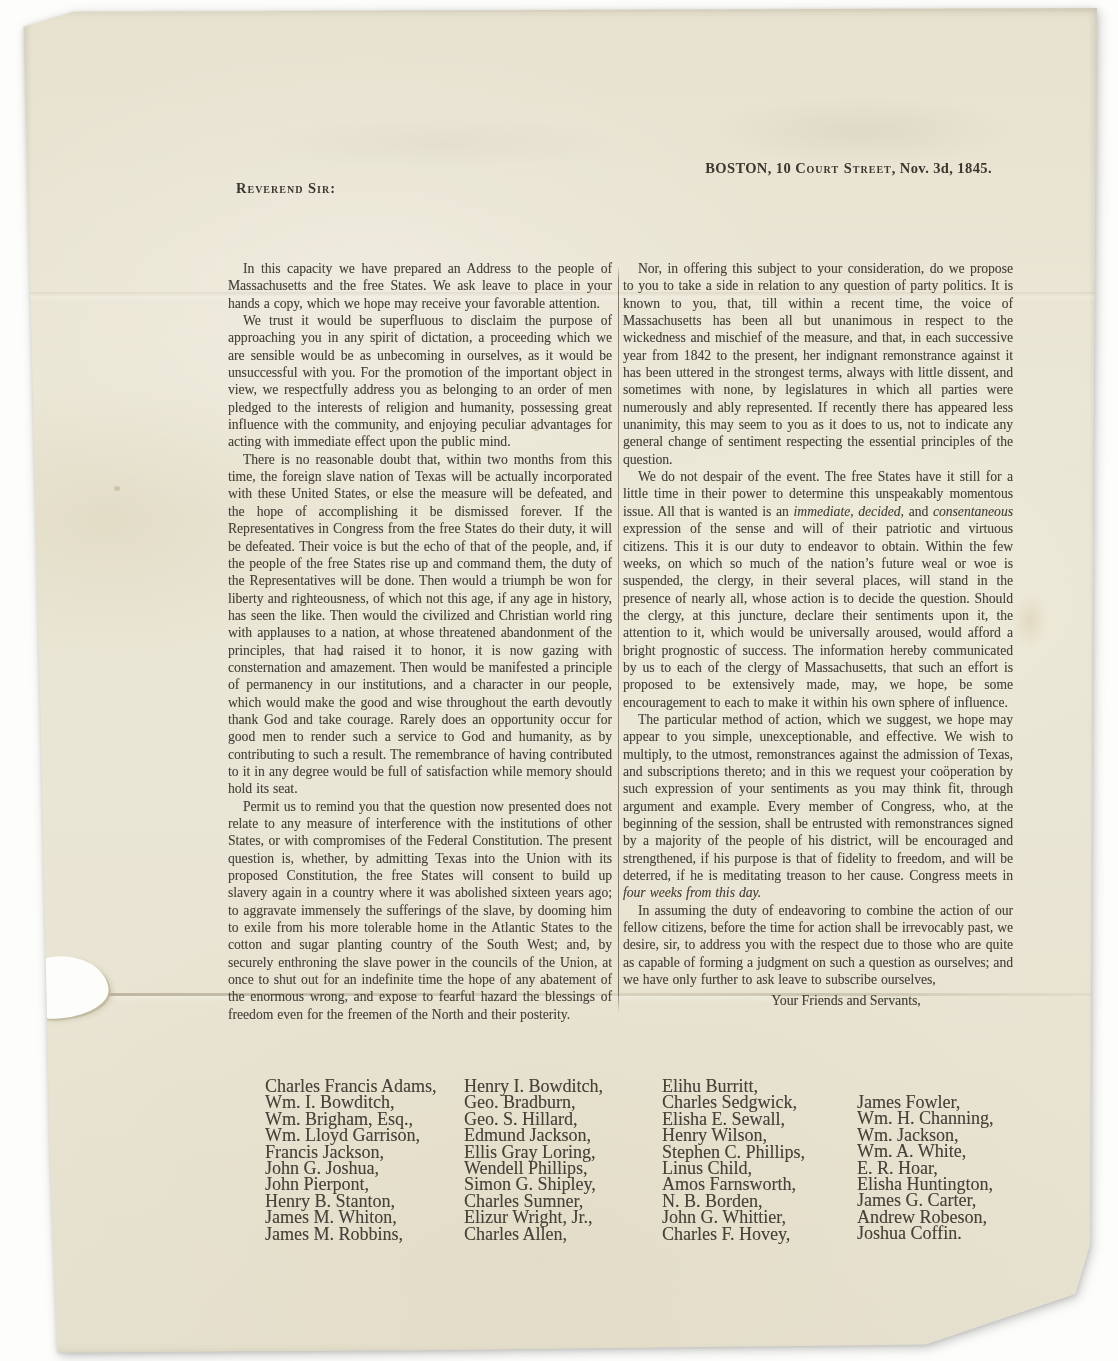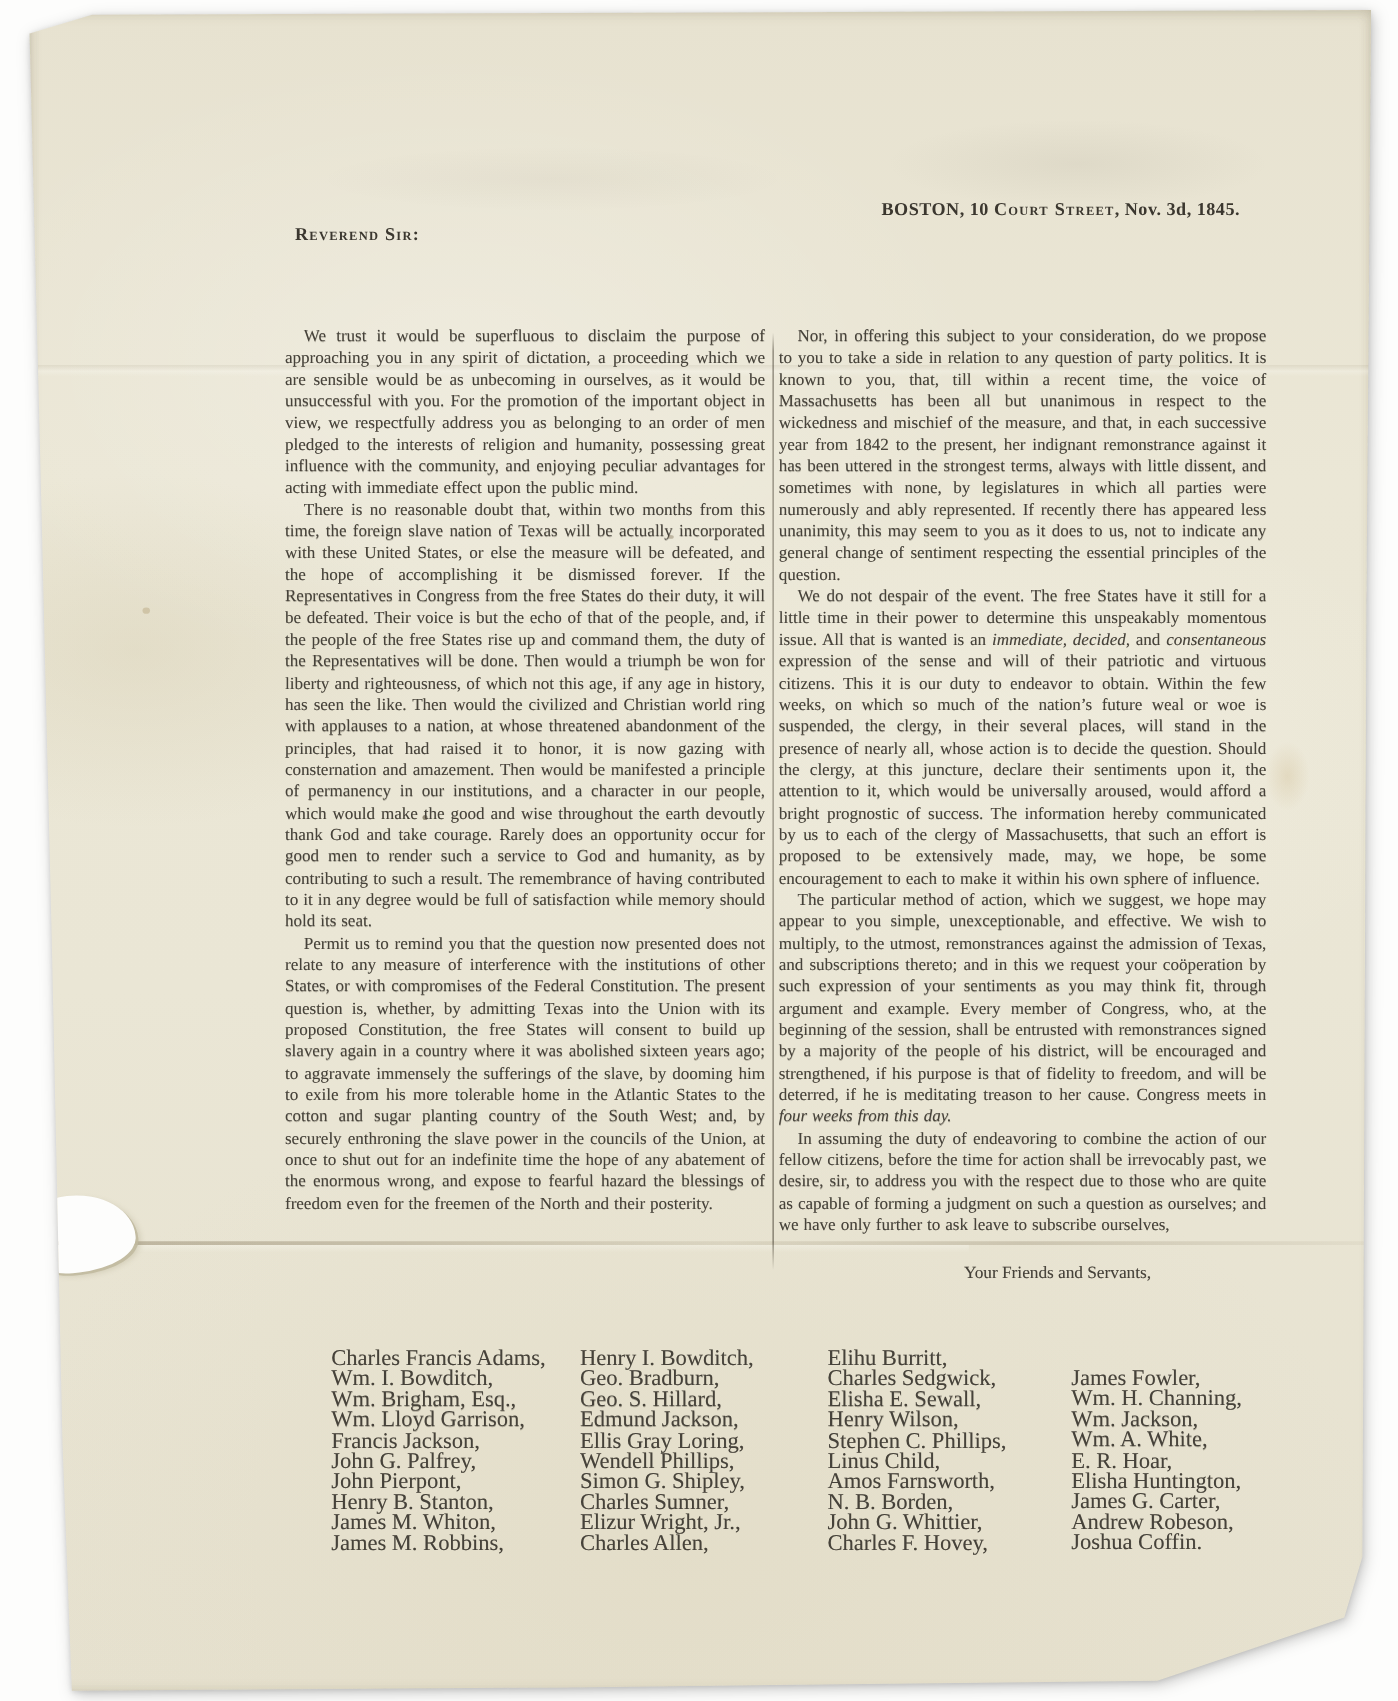--- a/index.html
+++ b/index.html
@@ -29,21 +29,21 @@
   .intro{position:absolute;top:195px;left:178px;width:818px;font-size:13.6px;
          line-height:17.6px;text-align:justify;text-indent:86px;margin:0;}
   .columns{position:absolute;top:252px;left:206px;width:786px;display:flex;align-items:stretch;}
   .col-left{width:384px;}
   .col-right{width:390px;}
   .col-rule{width:1px;margin:6px 4px 10px 6px;
     background:linear-gradient(180deg,transparent,rgba(70,63,50,0.65) 2%,rgba(70,63,50,0.5) 40%,
                rgba(70,63,50,0.65) 75%,rgba(70,63,50,0.7) 97%,transparent);}
   .para{margin:0;font-size:13.6px;line-height:17.35px;text-align:justify;
         text-indent:15px;word-spacing:0.6px;}
-  .closing{margin-top:22px;padding-left:56px;text-align:center;font-size:13.8px;}
+  .closing{margin-top:5px;padding-left:56px;text-align:center;font-size:13.8px;}
   .signatures{position:absolute;top:1070px;left:0;width:100%;height:200px;}
   .sig-col{position:absolute;top:0;font-size:18px;line-height:16.4px;}
   .sig-col-1{left:243px;} .sig-col-2{left:442px;} .sig-col-3{left:640px;}
   .sig-col-4{left:835px;padding-top:16px;}
   .name{white-space:nowrap;}
   
   .crease-upper{position:absolute;left:0;top:284px;width:100%;height:9px;
     background:linear-gradient(180deg,rgba(120,108,80,0.10),rgba(255,255,250,0.22) 55%,transparent);}
   .crease-lower{position:absolute;left:0;top:985px;width:100%;height:3px;
     background:linear-gradient(90deg,rgba(124,109,80,0.42),rgba(124,109,80,0.30) 28%,
@@ -81,20 +81,21 @@
       <div class="speck speck-2"></div>
       <div class="speck speck-3"></div>
       <div class="speck speck-4"></div>
 
       <div class="content">
         <div class="dateline"><span>BOSTON, 10 </span><span class="sc">Court Street</span><span>, Nov. 3d, 1845.</span></div>
         <div class="salutation"><span class="sc">Reverend Sir</span><span>:</span></div>
 
         <div class="columns">
           <div class="col col-left">
+              <p class="para"><span>In this capacity we have prepared an Address to the people of Massachusetts and the free States.  We ask leave to place in your hands a copy, which we hope may receive your favorable attention.</span></p>
               <p class="para"><span>We trust it would be superfluous to disclaim the purpose of approaching you in any spirit of dictation, a proceeding which we are sensible would be as unbecoming in ourselves, as it would be unsuccessful with you.  For the promotion of the important object in view, we respectfully address you as belonging to an order of men pledged to the interests of religion and humanity, possessing great influence with the community, and enjoying peculiar advantages for acting with immediate effect upon the public mind.</span></p>
               <p class="para"><span>There is no reasonable doubt that, within two months from this time, the foreign slave nation of Texas will be actually incorporated with these United States, or else the measure will be defeated, and the hope of accomplishing it be dismissed forever.  If the Representatives in Congress from the free States do their duty, it will be defeated.  Their voice is but the echo of that of the people, and, if the people of the free States rise up and command them, the duty of the Representatives will be done.  Then would a triumph be won for liberty and righteousness, of which not this age, if any age in history, has seen the like.  Then would the civilized and Christian world ring with applauses to a nation, at whose threatened abandonment of the principles, that had raised it to honor, it is now gazing with consternation and amazement.  Then would be manifested a principle of permanency in our institutions, and a character in our people, which would make the good and wise throughout the earth devoutly thank God and take courage.  Rarely does an opportunity occur for good men to render such a service to God and humanity, as by contributing to such a result.  The remembrance of having contributed to it in any degree would be full of satisfaction while memory should hold its seat.</span></p>
               <p class="para"><span>Permit us to remind you that the question now presented does not relate to any measure of interference with the institutions of other States, or with compromises of the Federal Constitution.  The present question is, whether, by admitting Texas into the Union with its proposed Constitution, the free States will consent to build up slavery again in a country where it was abolished sixteen years ago; to aggravate immensely the sufferings of the slave, by dooming him to exile from his more tolerable home in the Atlantic States to the cotton and sugar planting country of the South West; and, by securely enthroning the slave power in the councils of the Union, at once to shut out for an indefinite time the hope of any abatement of the enormous wrong, and expose to fearful hazard the blessings of freedom even for the freemen of the North and their posterity.</span></p>
             </div>
           <div class="col-rule"></div>
           <div class="col col-right">
             <div>
                 <p class="para"><span>Nor, in offering this subject to your consideration, do we propose to you to take a side in relation to any question of party politics.  It is known to you, that, till within a recent time, the voice of Massachusetts has been all but unanimous  in respect to the wickedness and mischief of the measure, and that, in each successive year from 1842 to the present, her indignant remonstrance against it has been uttered in the strongest terms, always with little dissent, and sometimes with none, by legislatures in which all parties were numerously and ably represented.  If recently there has appeared less unanimity, this may seem to you as it does to us, not to indicate any general change of sentiment respecting the essential principles of the question.</span></p>
                 <p class="para"><span>We do not despair of the event.  The free States have it still for a little time in their power to determine this unspeakably momentous issue.  All that is wanted is an </span><span class="it">immediate, decided,</span><span> and </span><span class="it">consentaneous</span><span> expression of the sense and will of their patriotic and virtuous citizens.  This it is our duty to endeavor to obtain.  Within the few weeks, on which so much of the nation’s future weal or woe is suspended, the clergy, in their several places, will stand in the presence of nearly all, whose action is to decide the question.  Should the clergy, at this juncture, declare their sentiments upon it, the attention to it, which would be universally aroused, would afford a bright prognostic of success.  The information hereby communicated by us to each of the clergy of Massachusetts, that such an effort is proposed to be extensively made, may, we hope, be some encouragement to each to make it within his own sphere of influence.</span></p>
                 <p class="para"><span>The particular method of action, which we suggest, we hope may appear to you simple, unexceptionable, and effective.  We wish to multiply, to the utmost, remonstrances against the admission of Texas, and subscriptions thereto; and in this we request your coöperation by such expression of your sentiments as you may think fit, through argument and example.  Every member of Congress, who, at the beginning of the session, shall be entrusted with remonstrances signed by a majority of the people of his district, will be encouraged and strengthened, if his purpose is that of fidelity to freedom, and will be deterred, if he is meditating treason to her cause.  Congress meets in </span><span class="it">four weeks from this day.</span></p>
@@ -104,21 +105,21 @@
           </div>
         </div>
 
         <div class="signatures">
           <div class="sig-col sig-col-1">
               <div class="name">Charles Francis Adams,</div>
               <div class="name">Wm. I. Bowditch,</div>
               <div class="name">Wm. Brigham, Esq.,</div>
               <div class="name">Wm. Lloyd Garrison,</div>
               <div class="name">Francis Jackson,</div>
-              <div class="name">John G. Palfrey,</div>
+              <div class="name">John G. Joshua,</div>
               <div class="name">John Pierpont,</div>
               <div class="name">Henry B. Stanton,</div>
               <div class="name">James M. Whiton,</div>
               <div class="name">James M. Robbins,</div>
             </div>
           <div class="sig-col sig-col-2">
               <div class="name">Henry I. Bowditch,</div>
               <div class="name">Geo. Bradburn,</div>
               <div class="name">Geo. S. Hillard,</div>
               <div class="name">Edmund Jackson,</div>

